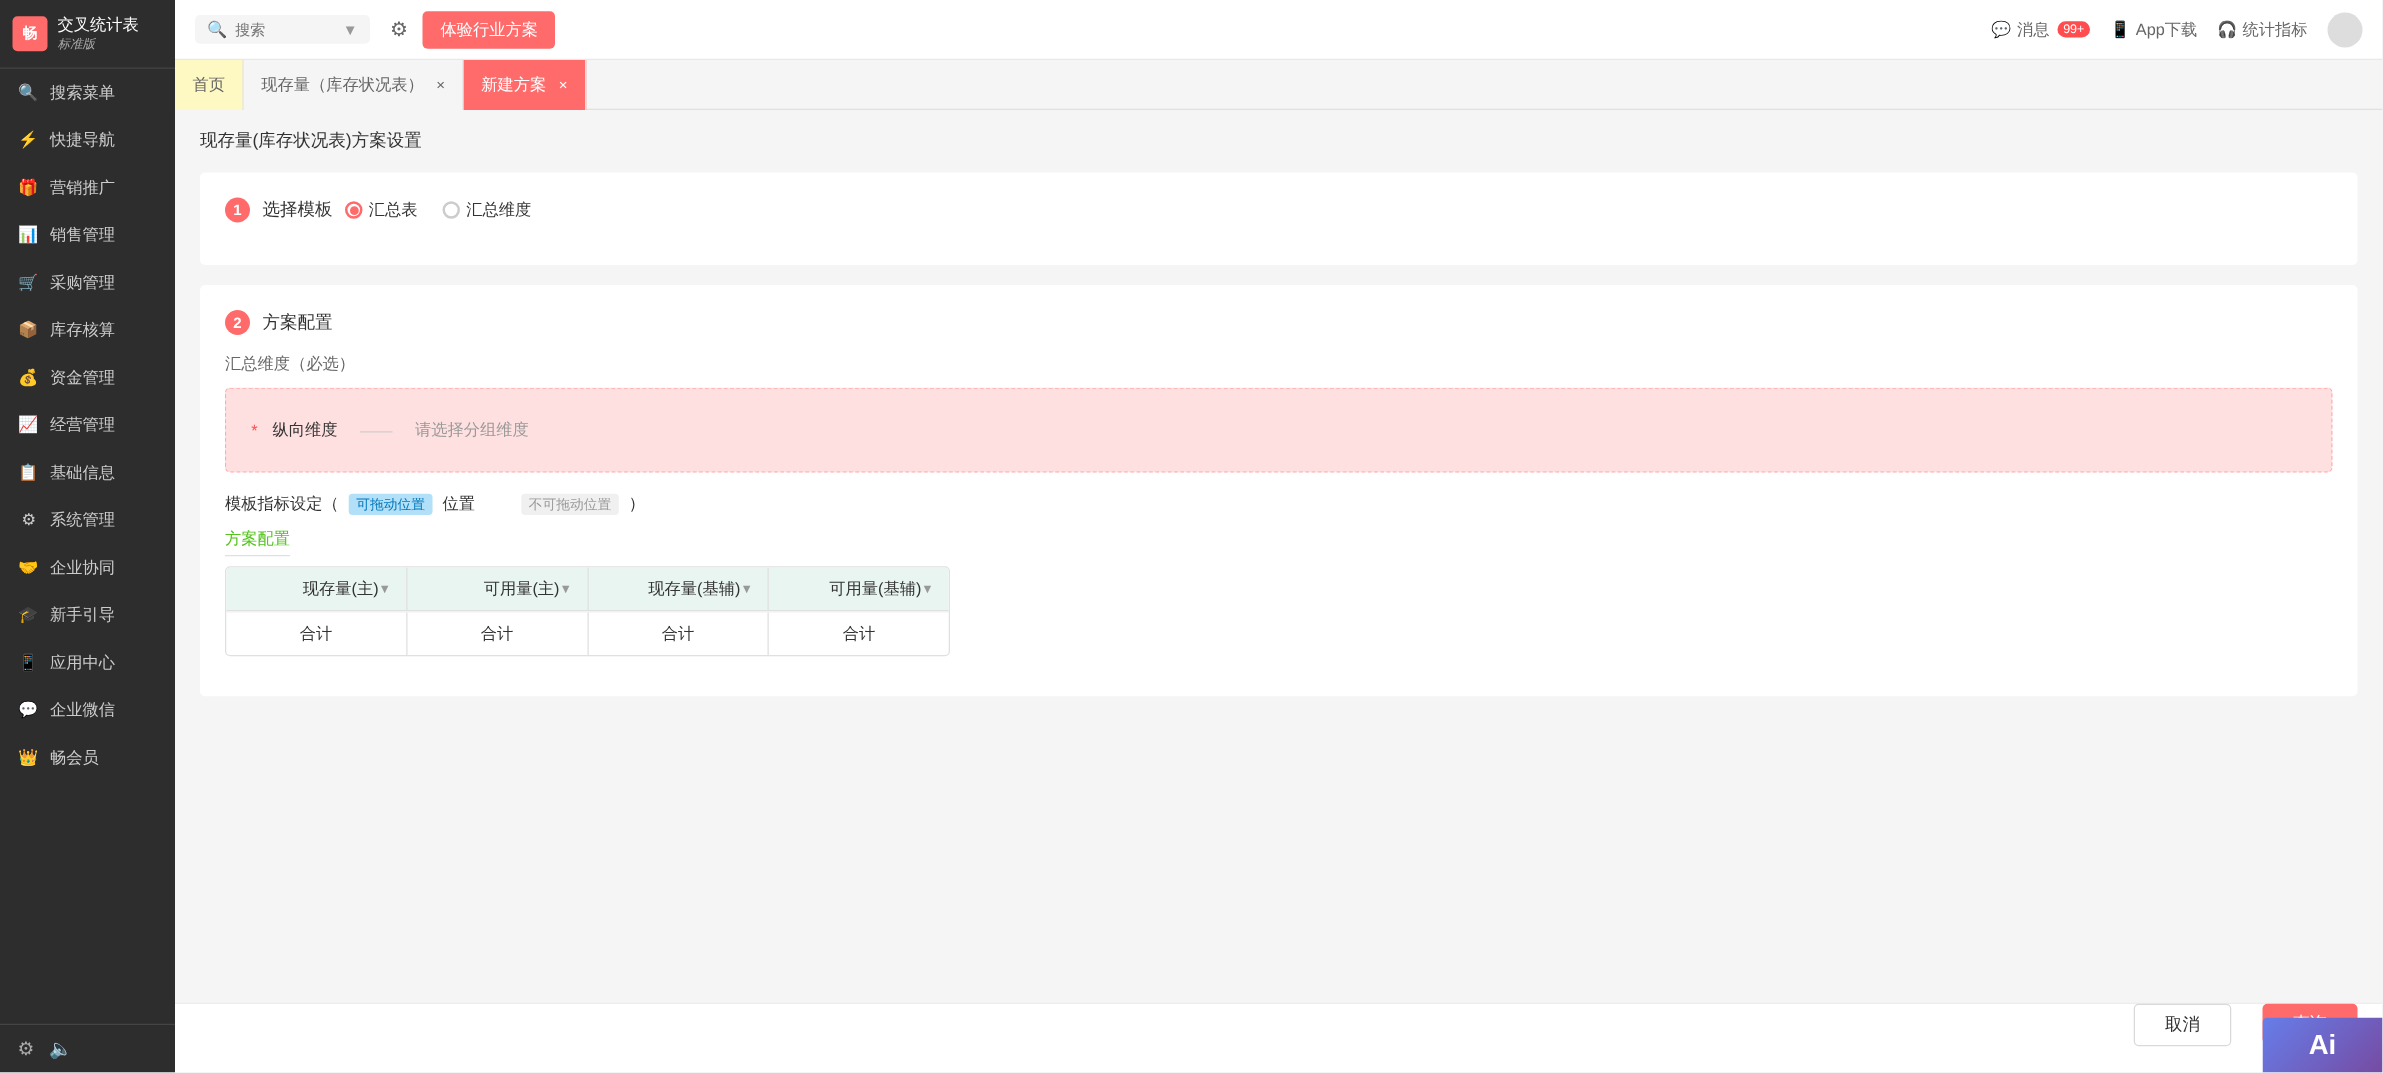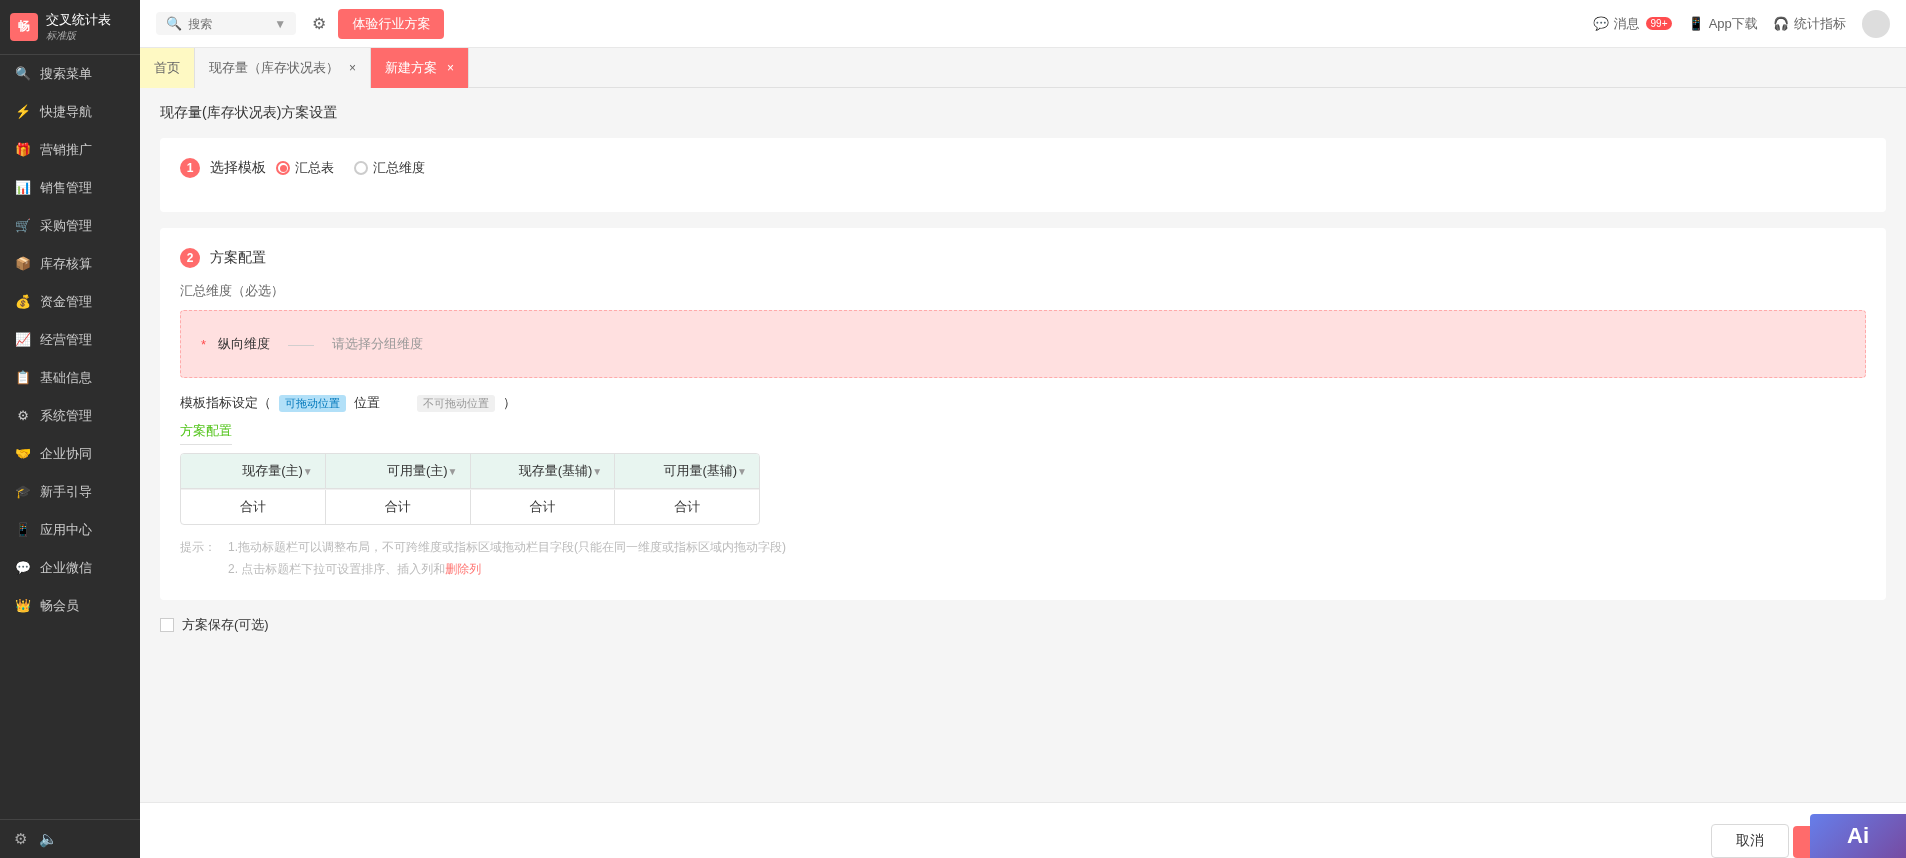--- a/index.html
+++ b/index.html
@@ -258,24 +258,24 @@
       width: 14px; height: 14px; border: 1px solid #ccc; background: #fff; cursor: pointer; flex-shrink: 0;
     }
     .save-label { font-size: 13px; color: #333; }
 
     
     .bottom-bar {
       height: 56px;
       background: #fff;
       border-top: 1px solid #e8e8e8;
       display: flex;
-      align-items: flex-end;
+      align-items: flex-start;
       justify-content: flex-end;
-      padding: 0 37px;
-      gap: 4px;
+      padding: 0 20px;
+      gap: 25px;
       flex-shrink: 0;
     }
     .btn-cancel {
       background: #fff; border: 1px solid #d9d9d9; color: #333;
       padding: 7px 24px; border-radius: 4px; font-size: 14px; cursor: pointer;
     }
     .btn-query {
       background: #ff6b6b; border: none; color: #fff;
       padding: 7px 24px; border-radius: 4px; font-size: 14px; cursor: pointer;
     }
@@ -486,30 +486,22 @@
           <div class="stats-table-row">
 
           <div class="stats-cell">合计</div>
               <div class="stats-cell">合计</div>
               <div class="stats-cell">合计</div>
               <div class="stats-cell">合计</div>
             </div>
         </div>
       </div>
 
-      <div class="tips">
-        提示：　1.拖动标题栏可以调整布局，不可跨维度或指标区域拖动栏目字段(只能在同一维度或指标区域内拖动字段)<br>
-        　　　　2. 点击标题栏下拉可设置排序、插入列和<span style="color:#ff7875">删除列</span>
-      </div>
-    </div>
-
-    <div class="save-section">
-      <div class="save-checkbox"></div>
-      <span class="save-label">方案保存(可选)</span>
-    </div>
+    </div>
+
 
   </div>
 
   <div class="bottom-bar">
     <button class="btn-cancel">取消</button>
     <button class="btn-query">查询</button>
   </div>
 
 </div>
 

